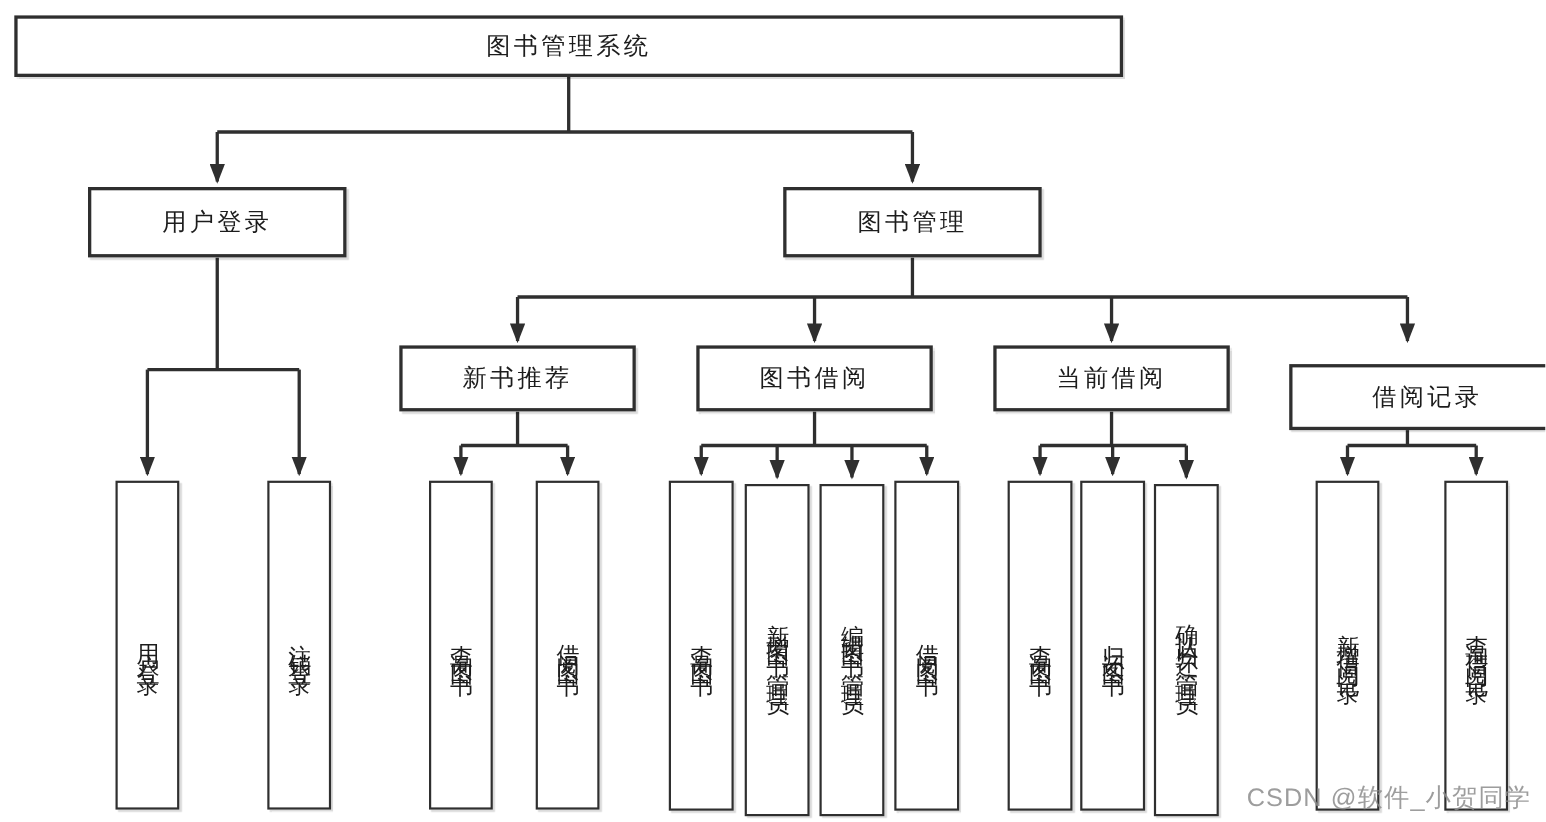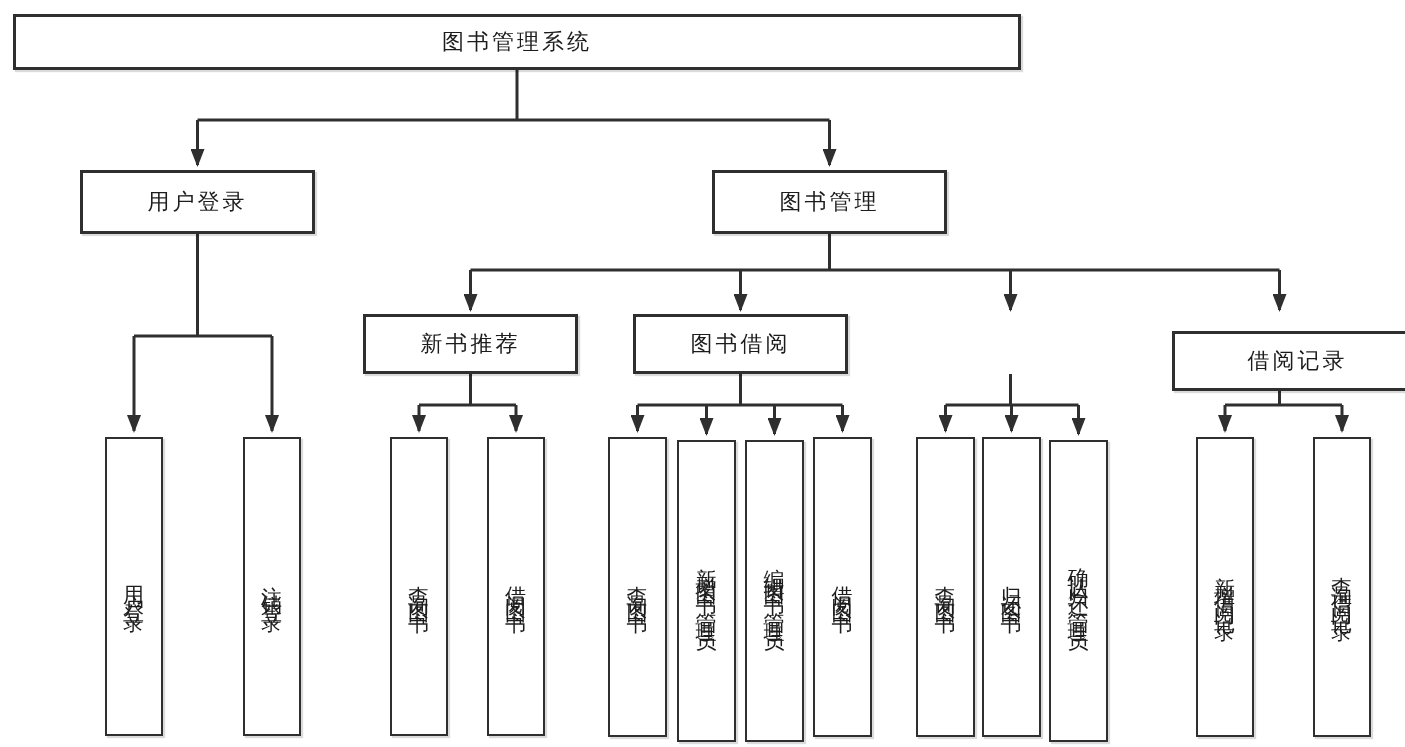--- a/index.html
+++ b/index.html
@@ -124,20 +124,23 @@
   <div class="node" style="left:363px;top:314px;width:215px;height:60px;">
     <span>新书推荐</span>
   </div>
 
   <div class="node" style="left:712px;top:170px;width:235px;height:64px;">
     <span>图书管理</span>
   </div>
   <div class="node" style="left:633px;top:314px;width:215px;height:60px;text-align:right;">
     <span>图书借阅</span>
   </div>
+  <div class="node" style="left:903px;top:314px;width:215px;height:60px;">
+    <span>当前借阅</span>
+  </div>
   <div class="node" style="left:1172px;top:298px;width:251px;height:60px;margin-top:33px;">
     <span>借阅记录</span>
   </div>
 
   <div class="leaf" style="left:105px;top:437px;width:58px;height:299px;">
     <span class="vtext">用户登录</span>
   </div>
   <div class="leaf" style="left:243px;top:437px;width:58px;height:299px;">
     <span class="vtext">注销登录</span>
   </div>
@@ -172,14 +175,15 @@
     <span class="vtext">确认归还（管理员）</span>
   </div>
 
   <div class="leaf" style="left:1196px;top:437px;width:58px;height:300px;">
     <span class="vtext">新增借阅记录</span>
   </div>
   <div class="leaf" style="left:1313px;top:437px;width:58px;height:300px;">
     <span class="vtext">查询借阅记录</span>
   </div>
 
+  <div class="watermark">CSDN @软件_小贺同学</div>
 
 </div>
 
 </body></html>

